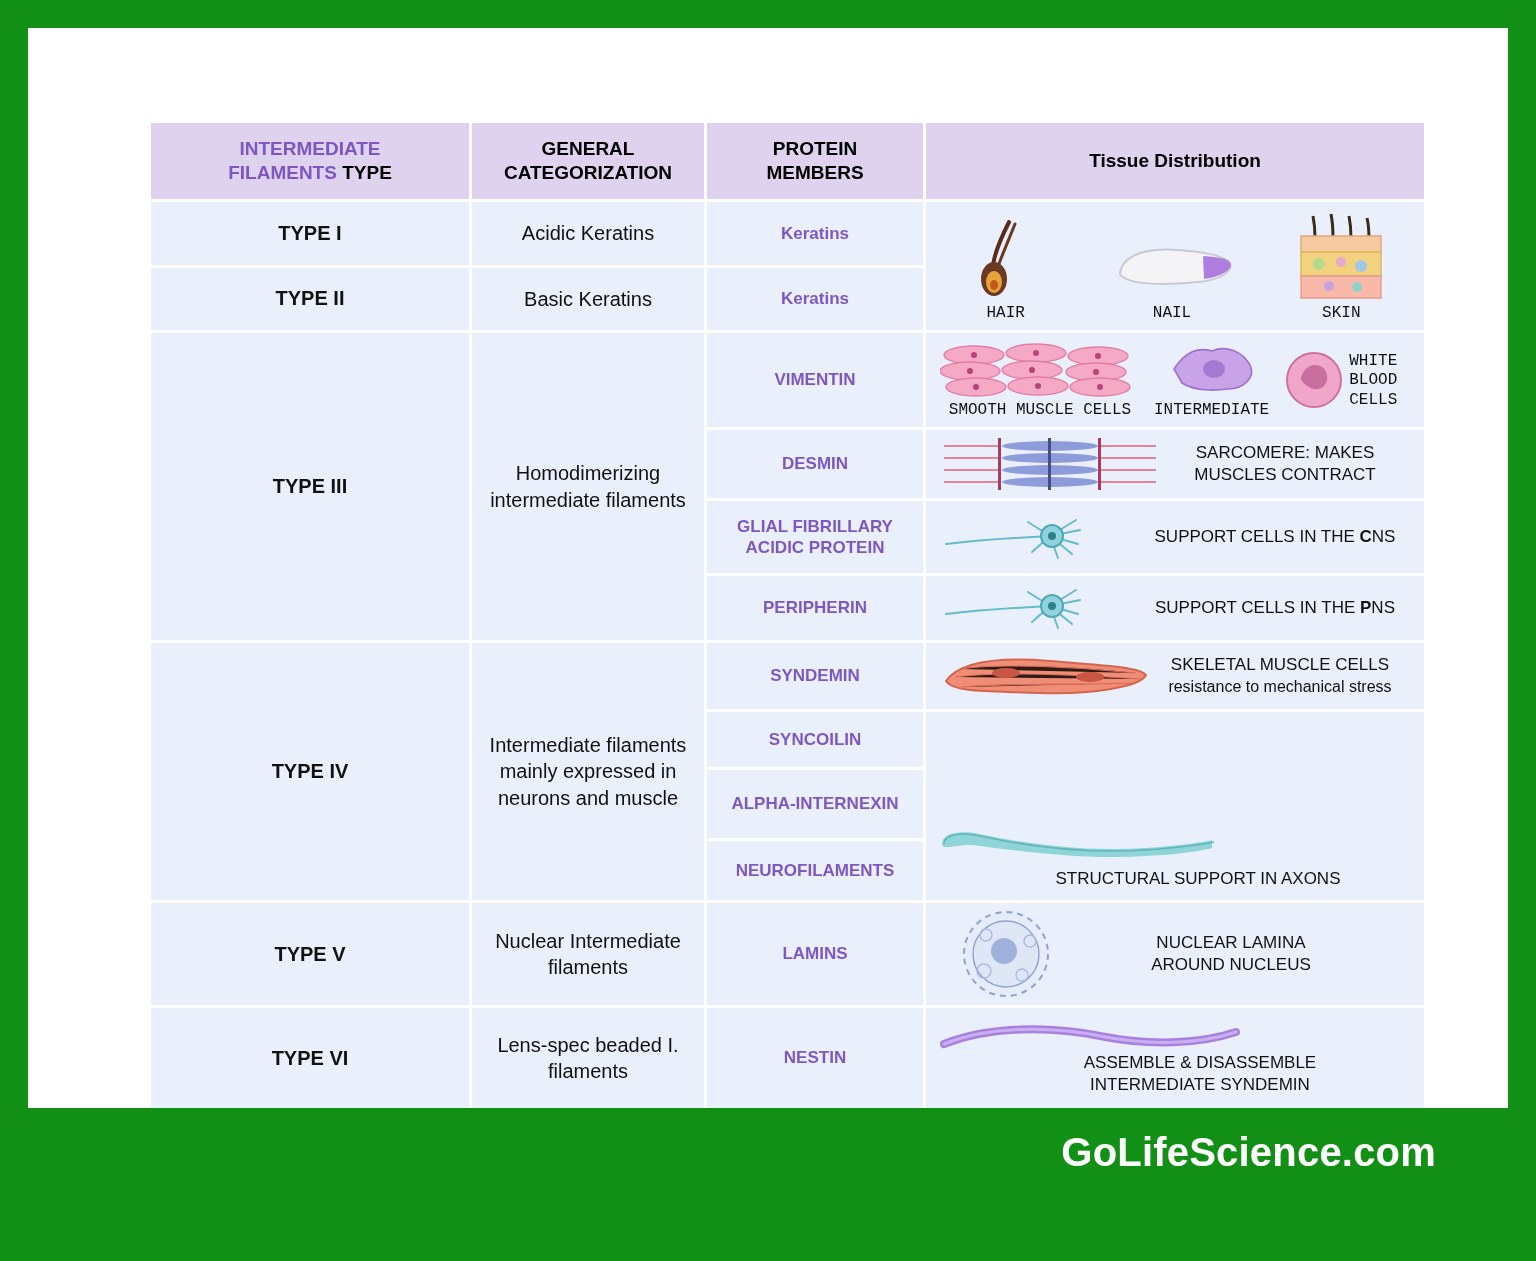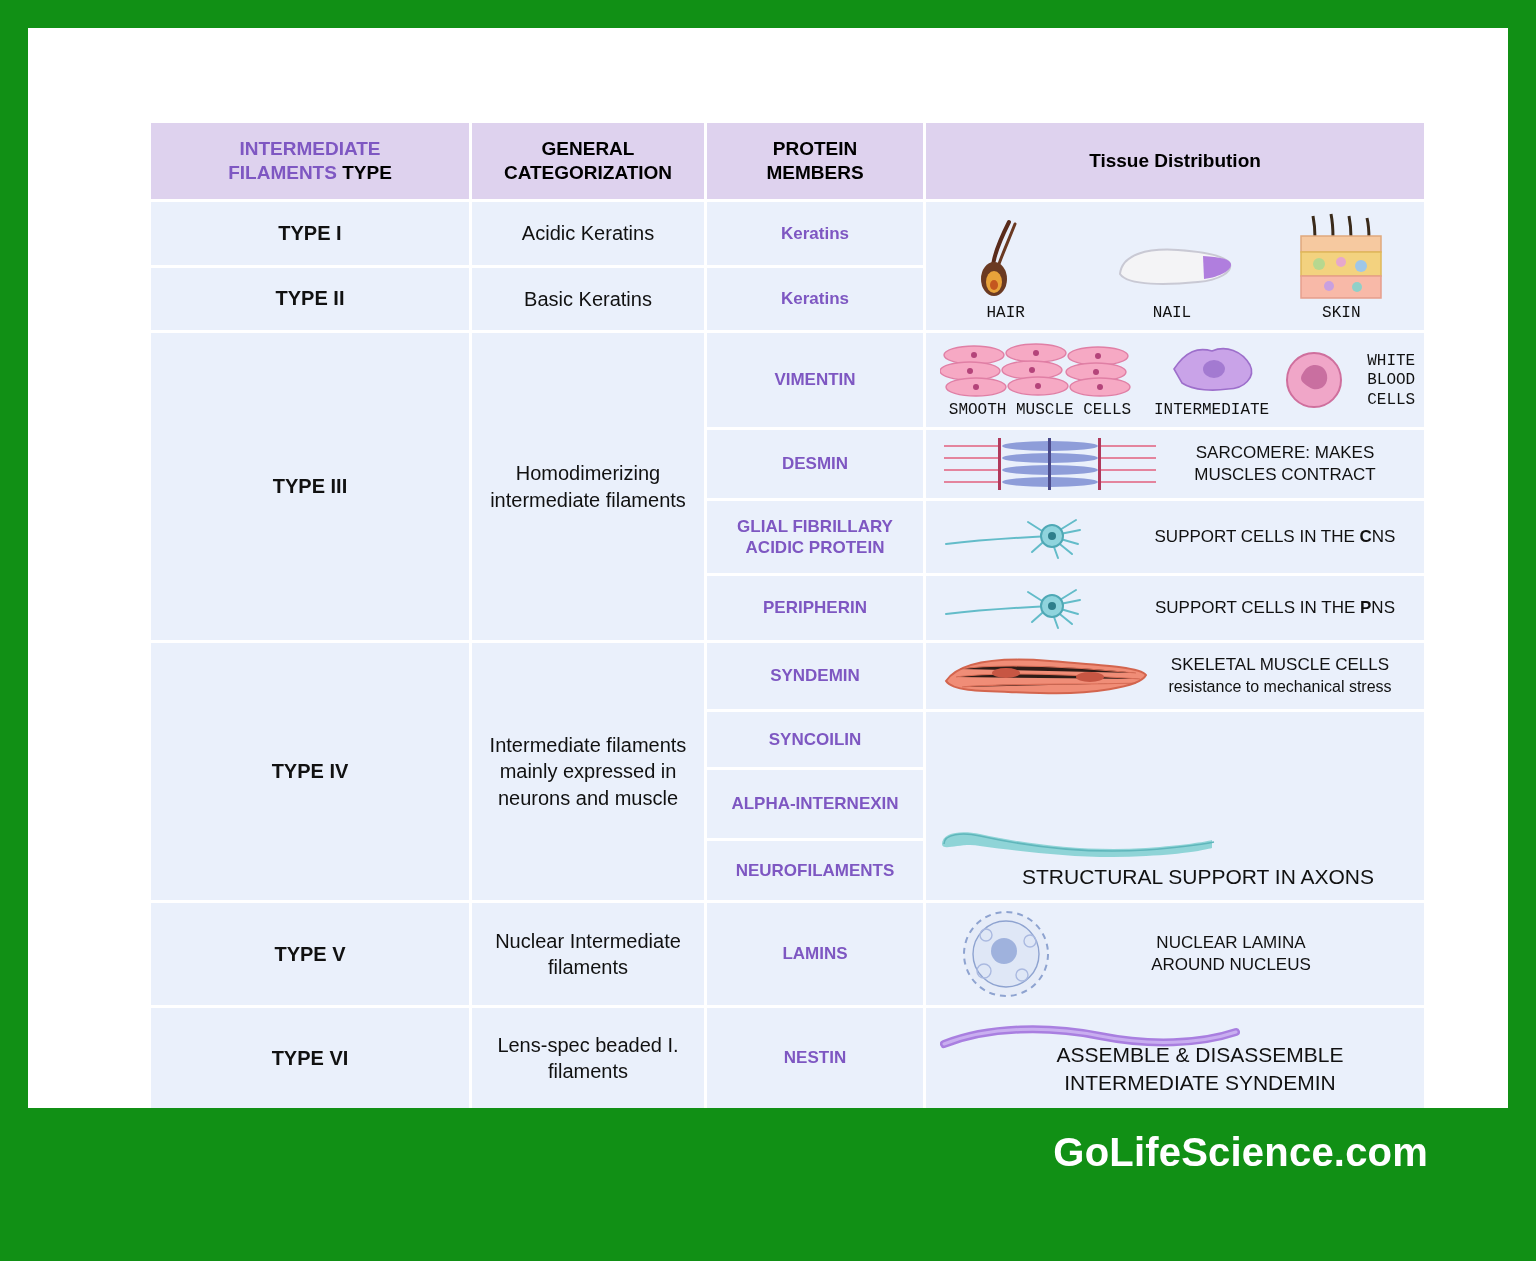--- a/index.html
+++ b/index.html
@@ -23,21 +23,21 @@
   #white-card {
     position: absolute;
     left: 28px;
     top: 28px;
     width: 1480px;
     height: 1080px;
     background: #ffffff;
   }
   #brand {
     position: absolute;
-    left: 8px;
+    left: 16px;
     top: 1130px;
     width: 1480px;
     text-align: right;
     padding-right: 60px;
     box-sizing: border-box;
     color: #ffffff;
     font-size: 40px;
     font-weight: bold;
     letter-spacing: 0.2px;
   }
@@ -87,21 +87,21 @@
     font-weight: bold;
     font-size: 17px;
     color: #7e57c2;
     line-height: 1.25;
   }
   .tissue-cell {
     position: relative;
     padding: 0;
   }
   .tissue-label {
-    font-size: 21px;
+    font-size: 17px;
     color: #111;
     line-height: 1.3;
     text-align: center;
   }
   .art {
     flex: 0 0 auto;
   }
   .sub {
     font-size: 16px;
     margin-top: 8px;
@@ -271,21 +271,21 @@
                   <path d="M10 28 C22 10 34 6 48 10 C62 4 78 10 86 24 C92 36 80 48 64 48 C50 50 30 50 18 42 Z" fill="#c9a3e8" stroke="#9d6fcb" stroke-width="1.6"></path>
                   <ellipse cx="50" cy="28" rx="11" ry="9" fill="#a37ad1"></ellipse>
                 </svg>
                 <div class="artcap">INTERMEDIATE</div>
               </div>
               <div class="artitem" style="flex-direction:row;align-items:center;gap:4px;">
                 <svg width="62" height="62" viewBox="0 0 62 62">
                   <circle cx="31" cy="31" r="27" fill="#f0a6c8" stroke="#cf6f9d" stroke-width="2"></circle>
                   <path d="M20 24 C26 12 42 14 44 26 C46 38 34 44 26 38 C18 33 16 30 20 24 Z" fill="#c96fa0"></path>
                 </svg>
-                <div class="artcap" style="text-align:center;white-space:normal;width:84px;line-height:1.2">WHITE BLOOD CELLS</div>
+                <div class="artcap" style="text-align:left;white-space:normal;width:84px;line-height:1.2">WHITE BLOOD CELLS</div>
               </div>
             </div>
           </td>
         </tr>
 
         <tr>
           <td class="cell protein-cell" style="height:52px">DESMIN</td>
           <td class="cell tissue-cell">
             <div class="tissue-flex">
               <svg class="art" width="220" height="56" viewBox="0 0 220 56">

